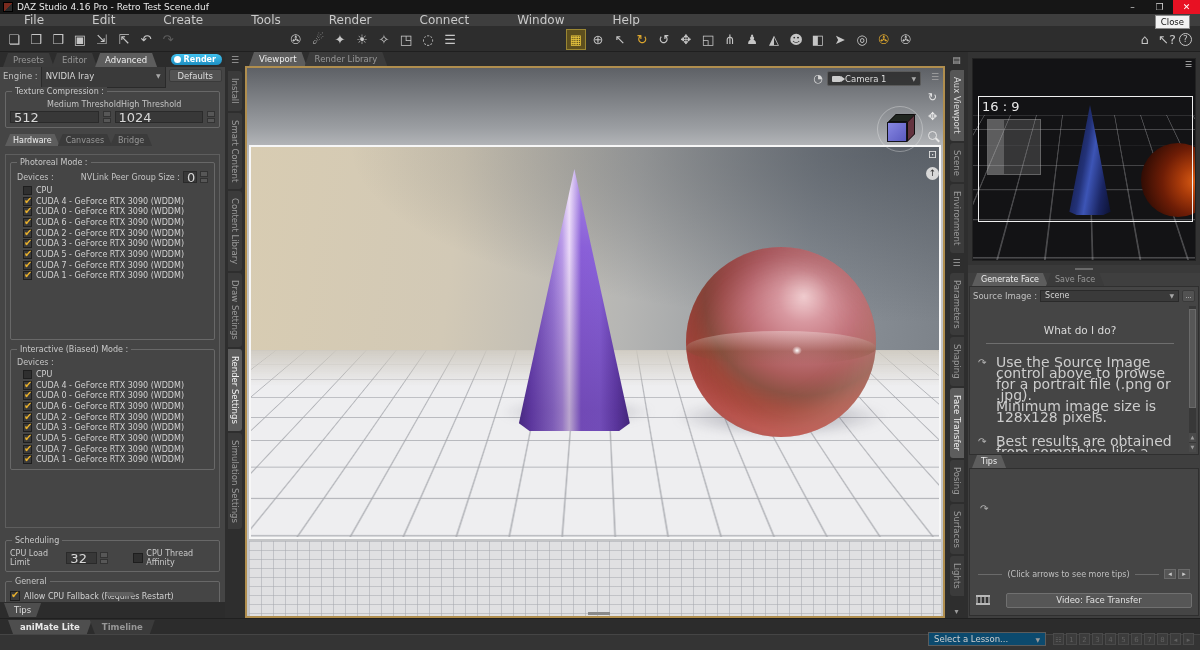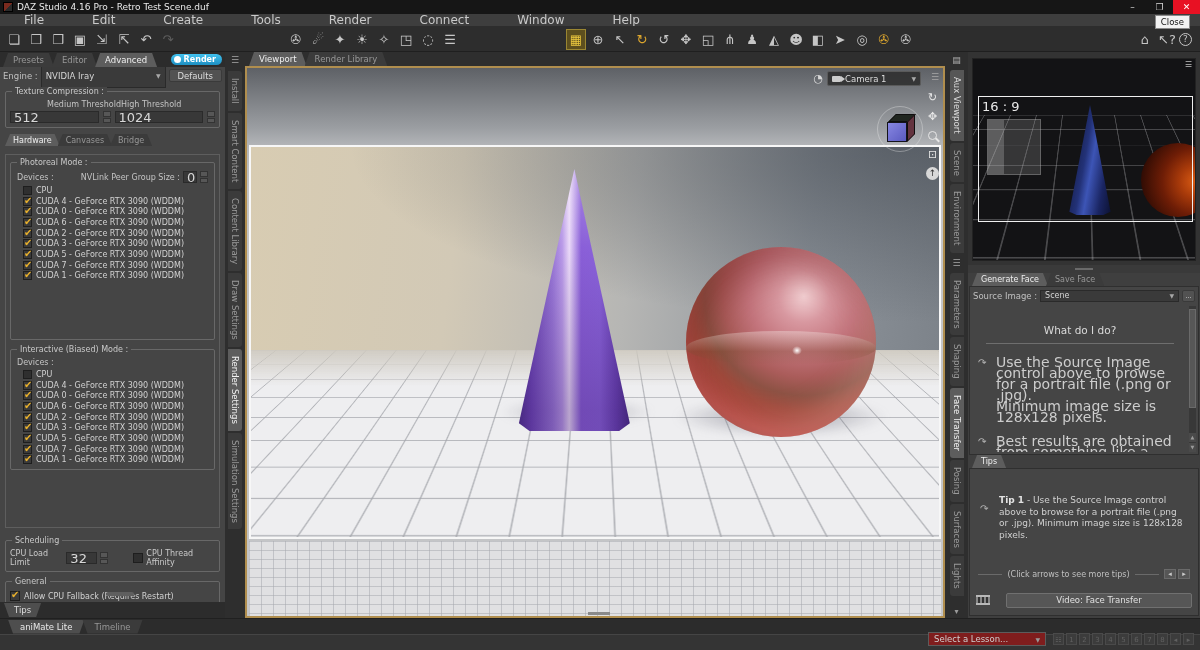--- a/index.html
+++ b/index.html
@@ -240,27 +240,27 @@
     font-size:7px; text-align:center; line-height:9px; }
   .video-row { position:absolute; left:6px; right:6px; bottom:7px; height:16px; display:flex; align-items:center; gap:16px; }
   .film { width:14px; height:10px; flex:none; border-top:2px solid #b8b8b8; border-bottom:2px solid #b8b8b8;
     background:repeating-linear-gradient(90deg,#888 0 2px,#333 2px 4px); }
   .video-btn { flex:1; height:15px; background:#565656; border:1px solid #707070; border-radius:2px;
     color:#e0e0e0; font-size:8.5px; display:flex; align-items:center; justify-content:center; }
 
   
   .bottombar { position:absolute; left:0; top:618px; width:1200px; height:32px; background:#2c2c2c;
     border-top:1px solid #202020; }
-  .bb-tabs { height:14px; display:flex; align-items:center; padding:1px 0 0 8px; }
+  .bb-tabs { height:14px; display:flex; align-items:flex-start; padding:1px 0 0 8px;font-weight:bold; }
   .bb-tabs .tab { padding:2px 12px; }
   .bb-tabs .tab.active { background:#4e4e4e; color:#e8e8e8; }
   .bb-content { position:absolute; left:0; right:0; top:15px; bottom:0; background:#343434; border-top:1px solid #454545; }
   .bb-burger { position:absolute; right:7px; top:2px; }
   .lesson-row { position:absolute; right:6px; bottom:4px; display:flex; align-items:center; gap:2px; }
-  .lesson-dd { width:118px; height:14px; background:#7f1d1d; border:1px solid #5c5c5c; display:flex;
+  .lesson-dd { width:118px; height:14px; background:#0c4a6e; border:1px solid #5c5c5c; display:flex;
     align-items:center; padding:0 5px; font-size:8.5px; color:#cfcfcf; margin-right:5px; }
   .sq { width:11px; height:12px; background:#3c3c3c; border:1px solid #4a4a4a; color:#616161;
     font-size:7px; text-align:center; line-height:12px; }
 </style>
 </head>
 <body>
 
 <div class="titlebar">
   <span class="appicon"></span>
   <span class="wtitle">DAZ Studio 4.16 Pro - Retro Test Scene.duf</span>
@@ -679,21 +679,20 @@
       </div>
     </div>
 
     <div class="tips-pane">
       <div class="pane-tabs">
         <span class="tab active">Tips</span>
       </div>
       <div class="tips-body">
         <div class="tip-row">
           <span class="bicon">↷</span>
-          <span class="tip-text"><b>Tip 1</b><span> - Use the Source Image control above to browse for a portrait file (.png or .jpg). Minimum image size is 128x128 pixels.</span></span>
         </div>
         <div class="more-row">
           <span class="line"></span>
           <span class="mtext">(Click arrows to see more tips)</span>
           <span class="line"></span>
           <span class="pager-wrap" style="display:flex;gap:2px">
 
           <span class="pgbtn">◂</span>
               <span class="pgbtn">▸</span>
             </span>

